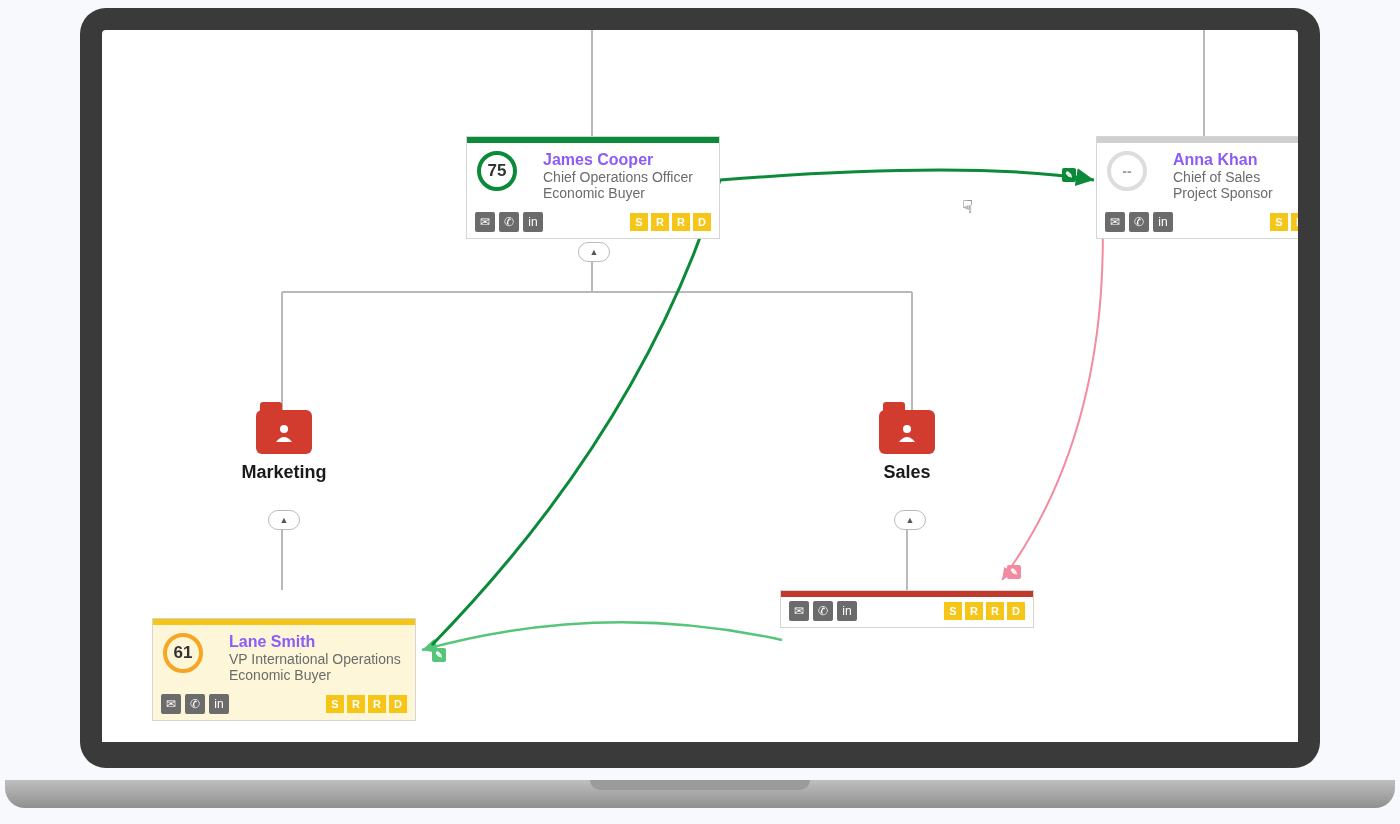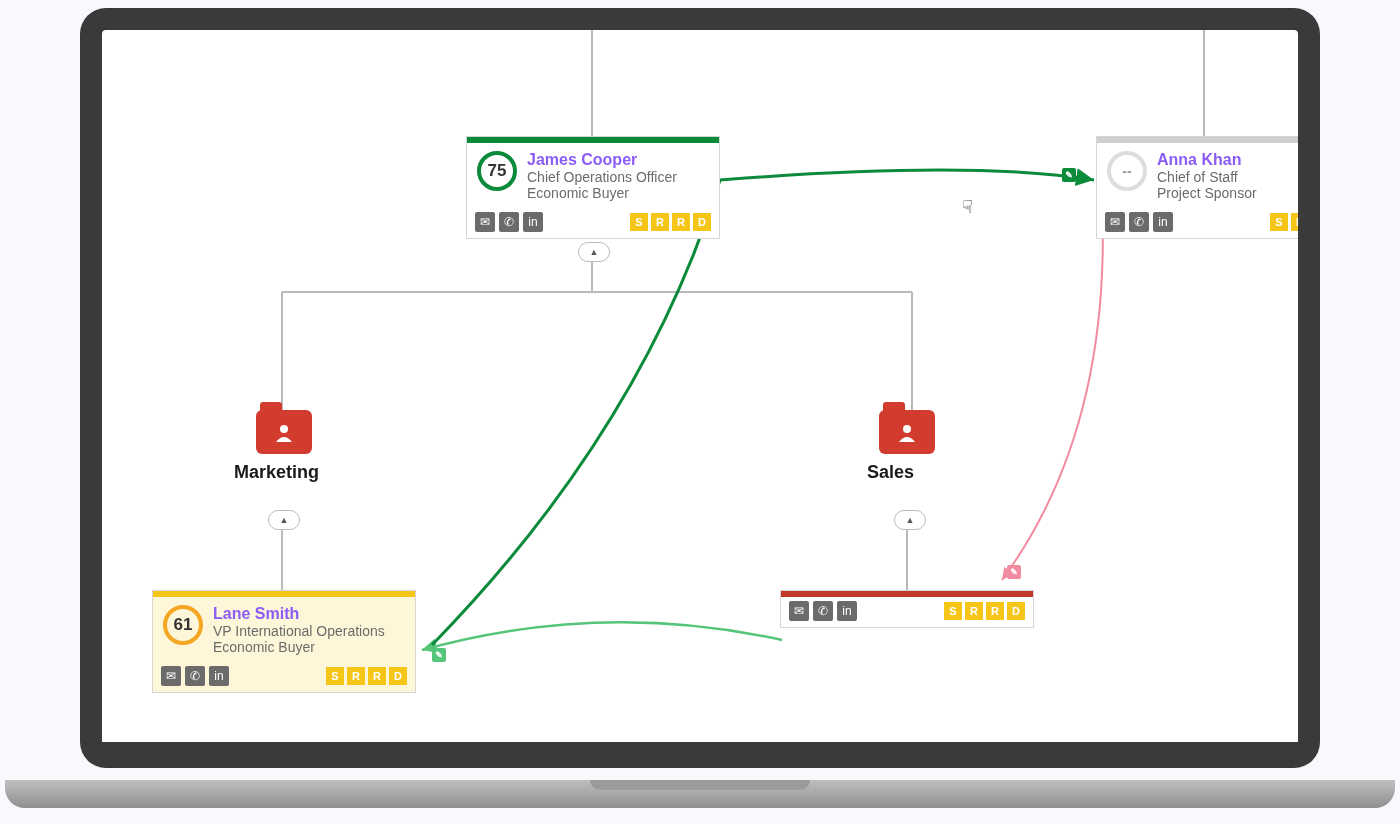--- a/index.html
+++ b/index.html
@@ -5,33 +5,33 @@
   html,body{margin:0;padding:0;width:1400px;height:824px;background:#f7f9fc;font-family:Arial,Helvetica,sans-serif;overflow:hidden}
   
   .laptop{position:absolute;left:80px;top:8px;width:1240px;height:760px;border:22px solid #3a3a3a;border-bottom-width:26px;border-radius:26px;background:#fff;box-sizing:border-box;overflow:hidden}
   .laptop-base{position:absolute;left:5px;top:780px;width:1390px;height:28px;background:linear-gradient(#bfbfbf,#8f8f8f);border-radius:0 0 20px 20px}
   .laptop-notch{position:absolute;left:50%;top:780px;transform:translateX(-50%);width:220px;height:10px;background:#9b9b9b;border-radius:0 0 12px 12px}
   .canvas{position:relative;width:100%;height:100%}
   svg.lines{position:absolute;inset:0;width:100%;height:100%;pointer-events:none}
   
   .card{position:absolute;width:252px;background:#fff;border:1px solid #d5d5d5}
   .card .stripe{height:6px;width:100%}
-  .card .body{display:flex;gap:10px;padding:8px 10px 6px 10px}
+  .card .body{display:flex;gap:26px;padding:8px 10px 6px 10px}
   .card.sel{background:#fdf6d8}
   .score{width:40px;height:40px;border-radius:50%;display:flex;align-items:center;justify-content:center;font-weight:700;color:#333;font-size:17px;box-sizing:border-box;border:4px solid #ccc}
   .score.placeholder{font-size:14px;color:#999;border-color:#ddd}
   .name{font-weight:700;font-size:16px;color:#8b5cf6;line-height:1.1}
   .title,.role{font-size:14px;color:#6b6b6b;line-height:1.2}
   .footer{display:flex;justify-content:space-between;align-items:center;padding:4px 8px 6px 8px}
   .icons{display:flex;gap:4px}
   .ico{width:20px;height:20px;background:#6b6b6b;color:#fff;display:flex;align-items:center;justify-content:center;font-size:12px;border-radius:2px}
   .badges{display:flex;gap:3px}
   .badge{width:18px;height:18px;background:#f5c518;color:#fff;font-weight:700;font-size:11px;display:flex;align-items:center;justify-content:center}
   
-  .dept{position:absolute;}
+  .dept{position:absolute;text-align:center}
   .dept .folder{width:56px;height:44px;background:#d23c2f;border-radius:6px;margin:0 auto;position:relative}
   .dept .folder::before{content:"";position:absolute;top:-8px;left:4px;width:22px;height:10px;background:#d23c2f;border-radius:3px 3px 0 0}
   .dept .folder svg{position:absolute;left:50%;top:50%;transform:translate(-50%,-50%)}
   .dept .label{font-weight:700;font-size:18px;color:#1a1a1a;margin-top:8px}
   
   .pill{position:absolute;width:30px;height:18px;background:#fff;border:1px solid #bbb;border-radius:10px;display:flex;align-items:center;justify-content:center;font-size:9px;color:#555}
   .relico{width:14px;height:14px;border-radius:2px;color:#fff;font-size:9px;display:flex;align-items:center;justify-content:center;font-weight:700}
   .cursor{position:absolute;font-size:18px;color:#222}
 </style>
 </head>
@@ -101,21 +101,21 @@
       </div>
     </div>
     <div class="pill" style="left:476px;top:212px">▲</div>
 
     <div class="card" style="left:994px;top:106px;width:220px">
       <div class="stripe" style="background:#cfcfcf"></div>
       <div class="body">
         <div class="score placeholder" style="border-color:#dddddd">--</div>
         <div>
           <div class="name">Anna Khan</div>
-          <div class="title">Chief of Staff</div>
+          <div class="title">Chief of Sales</div>
           <div class="role">Project Sponsor</div>
         </div>
       </div>
       <div class="footer">
         <div class="icons">
           <div class="ico">✉</div>
           <div class="ico">✆</div>
           <div class="ico">in</div>
         </div>
         <div class="badges">
@@ -140,21 +140,21 @@
       <div class="folder">
         <svg width="20" height="20" viewBox="0 0 20 20">
             <circle cx="10" cy="7" r="4" fill="#fff"></circle>
             <path d="M2,20 Q10,10 18,20 Z" fill="#fff"></path>
           </svg>
       </div>
       <div class="label">Sales</div>
     </div>
     <div class="pill" style="left:792px;top:480px">▲</div>
 
-    <div class="card sel" style="left:50px;top:560px;width:262px">
+    <div class="card sel" style="left:50px;top:588px;width:262px">
       <div class="stripe" style="background:#f5c518"></div>
       <div class="body">
         <div class="score" style="border-color:#f5a623">61</div>
         <div>
           <div class="name">Lane Smith</div>
           <div class="title">VP International Operations</div>
           <div class="role">Economic Buyer</div>
         </div>
       </div>
       <div class="footer">

